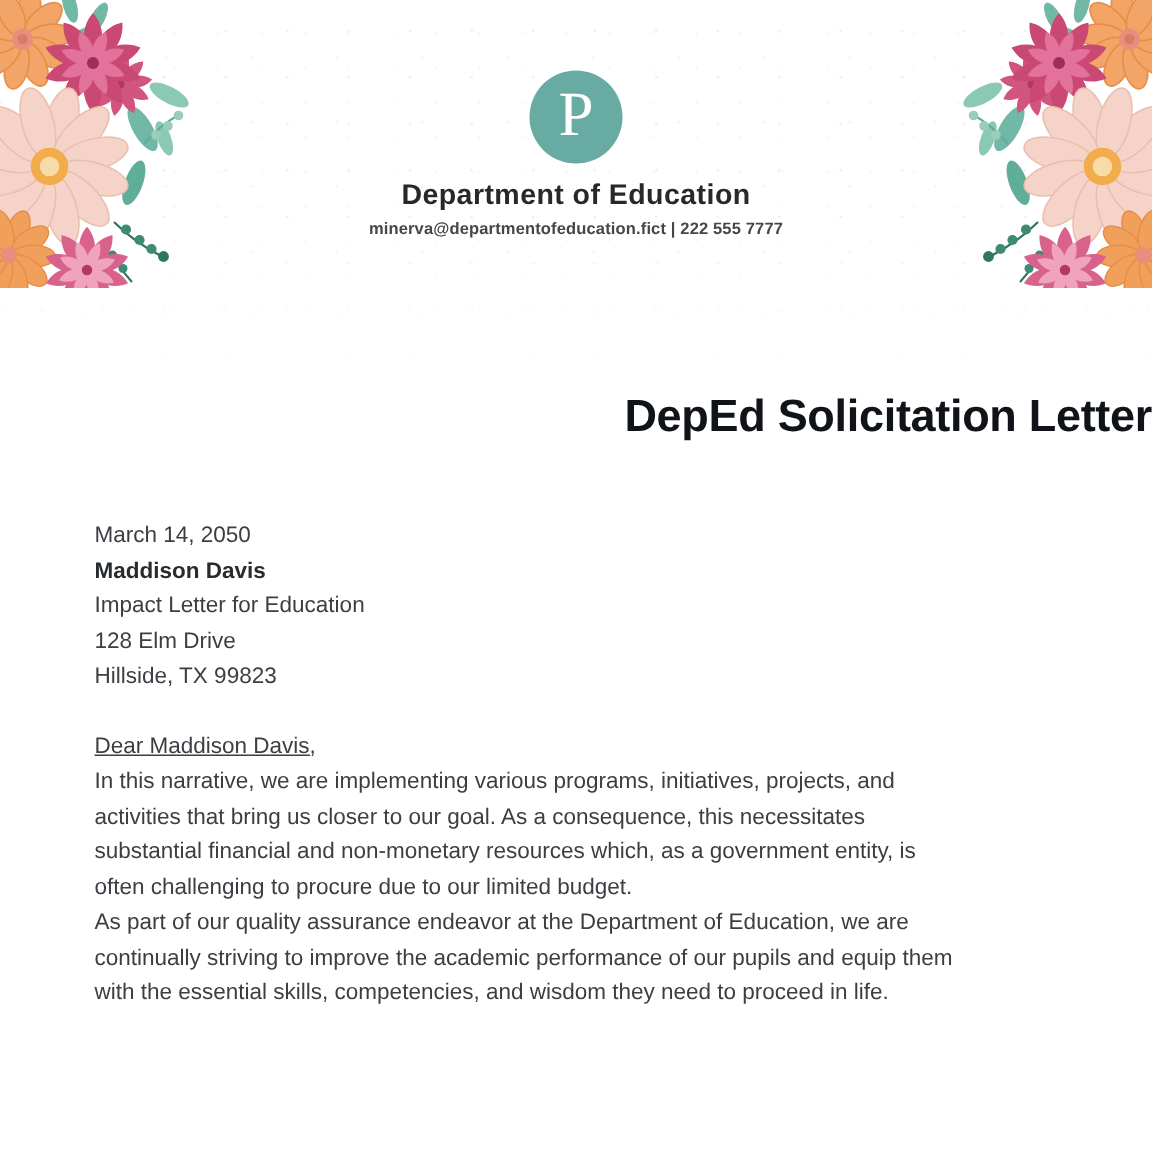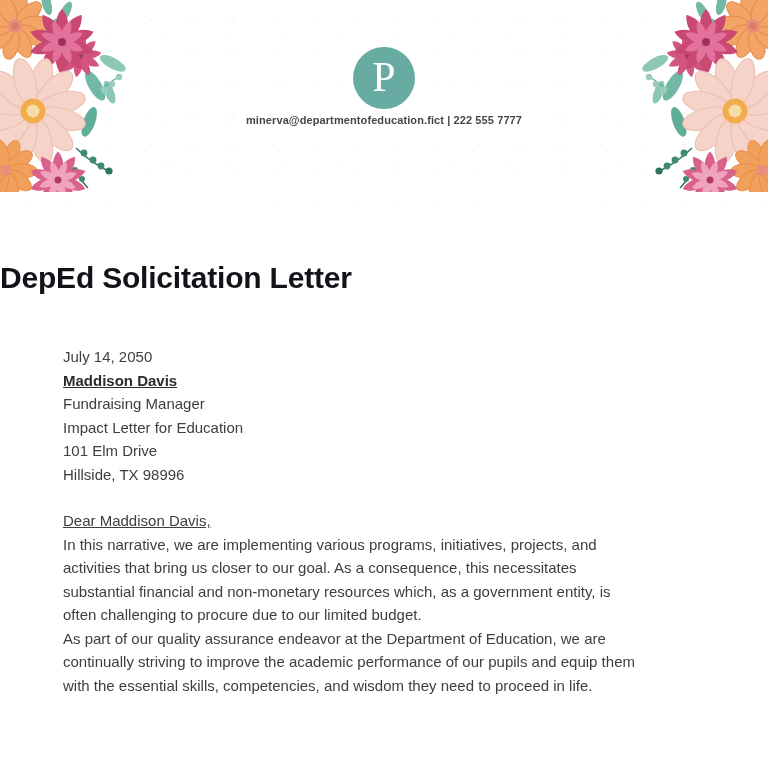--- a/index.html
+++ b/index.html
@@ -30,31 +30,31 @@
   }
   .logo-letter{
     font-family:"Liberation Serif",serif;font-size:42px;line-height:1;color:#ffffff;
     transform:translateY(-1px);
   }
   .org-name{
     margin-top:11px;font-size:19px;font-weight:700;color:#26292c;letter-spacing:.3px;
   }
   .contact-line{margin-top:5px;font-size:11px;color:#43474b;letter-spacing:.1px;font-weight:bold;}
   .doc-title{
-    position:absolute;top:261px;left:0;width:100%;margin:0;text-align:left;
+    position:absolute;top:261px;left:0;width:100%;margin:0;text-align:right;
     font-size:30px;font-weight:700;color:#101317;letter-spacing:-.2px;
   }
   .letter-body{
     position:absolute;top:345px;left:63px;width:655px;
     font-size:15px;line-height:23.5px;color:#3b3e42;
   }
   .letter-body p{margin:0;}
   .date{margin:0 0 23px 0;}
   .recipient{margin:0 0 23px 0;}
-  .recipient-name{font-weight:700;color:#292c2f;text-decoration:underline;}
+  .recipient-name{font-weight:700;color:#292c2f;}
   .salutation{margin:0 0 24px 0;text-decoration:underline;}
   .para{margin:0 0 23px 0;white-space:pre-line;}
 </style>
 </head>
 <body>
 
 <div class="page">
 
   <div class="texture"></div>
 
@@ -194,34 +194,34 @@
   </svg>
 
   <svg class="floral floral-right" viewBox="0 0 132 192" aria-hidden="true">
     <use href="#cluster"></use>
   </svg>
 
   <header class="letterhead">
     <div class="logo-circle">
       <span class="logo-letter">P</span>
     </div>
+    <div class="org-name">Department of Education</div>
     <div class="contact-line">minerva@departmentofeducation.fict | 222 555 7777</div>
   </header>
 
   <h1 class="doc-title">DepEd Solicitation Letter</h1>
 
   <main class="letter-body">
-    <p class="date">July 14, 2050</p>
+    <p class="date">March 14, 2050</p>
 
     <div class="recipient">
       <p class="recipient-name">Maddison Davis</p>
-      <p>Fundraising Manager</p>
       <p>Impact Letter for Education</p>
-      <p>101 Elm Drive</p>
-      <p>Hillside, TX 98996</p>
+      <p>128 Elm Drive</p>
+      <p>Hillside, TX 99823</p>
     </div>
 
     <p class="salutation">Dear Maddison Davis,</p>
 
     <p class="para">In this narrative, we are implementing various programs, initiatives, projects, and
 activities that bring us closer to our goal. As a consequence, this necessitates
 substantial financial and non-monetary resources which, as a government entity, is
 often challenging to procure due to our limited budget.</p>
     <p class="para">As part of our quality assurance endeavor at the Department of Education, we are
 continually striving to improve the academic performance of our pupils and equip them

